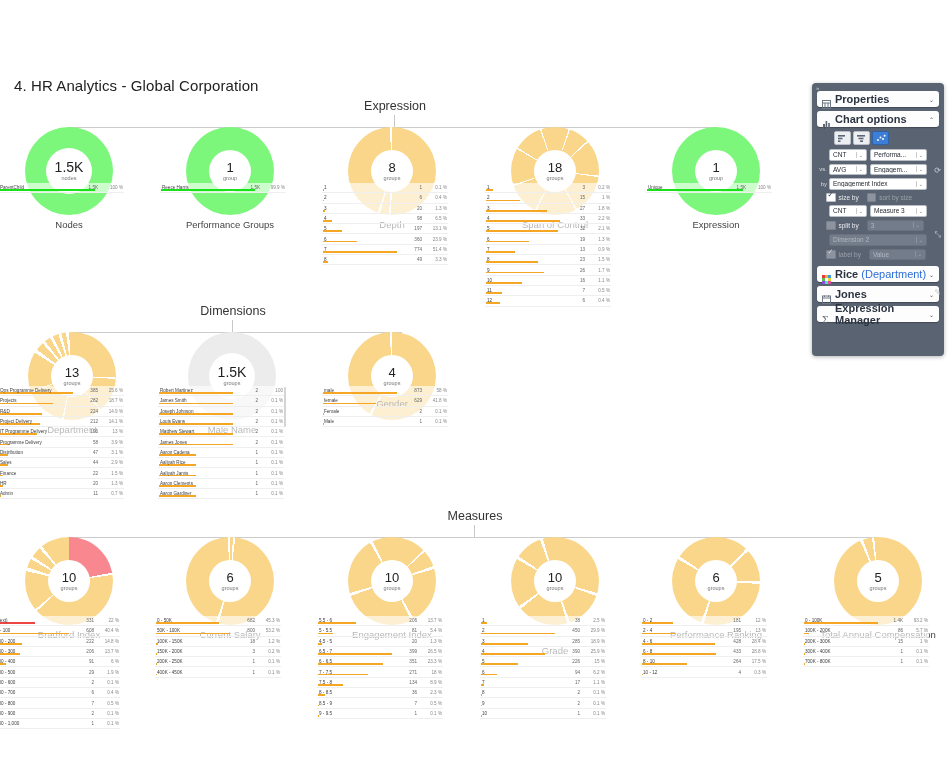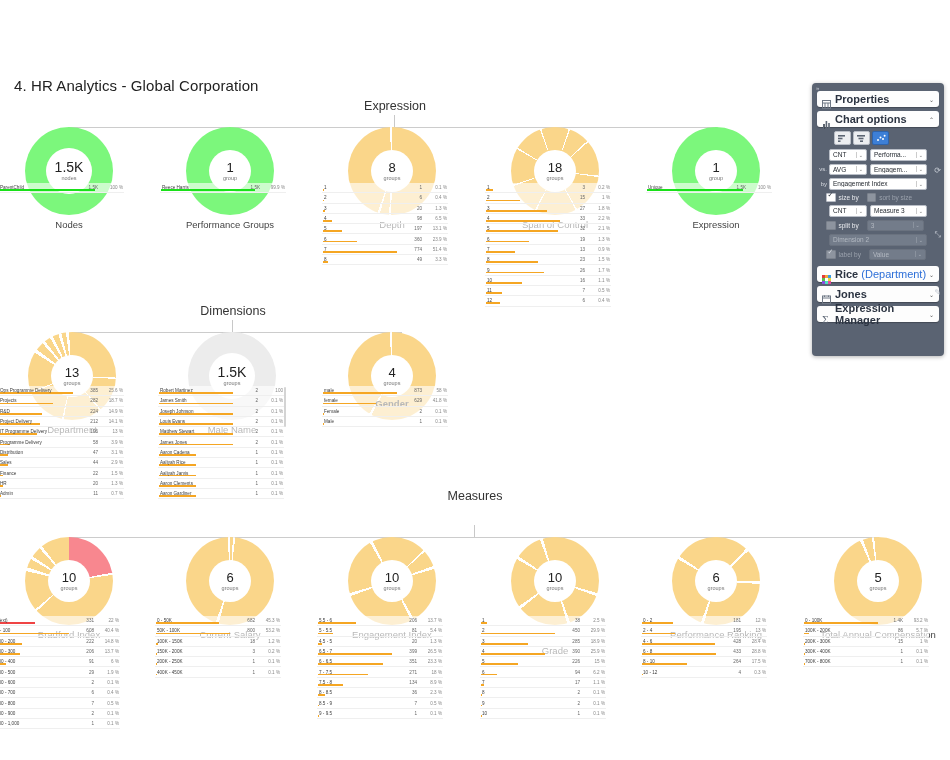--- a/index.html
+++ b/index.html
@@ -453,21 +453,21 @@
   </div>
 
 <div class="node" style="left:317px;top:332px;">
   <div class="stem" style="left:75px;top:0;height:19px;"></div>
   <div class="donut" style="background:conic-gradient(#fad68a 0deg 208deg,#fff 208deg 211deg,#fad68a 211deg 357deg,#fff 357deg 360deg);">
     <div class="hole">
       <div class="num">4</div>
       <div class="unit">groups</div>
     </div>
   </div>
-  <div class="node-label" style="font-weight:bold;">Gender</div>
+  <div class="node-label" style="">Gender</div>
 </div>
 <div class="dtable" id="tbl-gender" style="left:322px;top:386px;">
     <div class="row">
       <div class="bar" style="width:74.0px"></div>
       <div class="cat">male</div>
       <div class="val">873</div>
       <div class="pct">58 %</div>
     </div>
     <div class="row">
       <div class="bar" style="width:53.3px"></div>
@@ -483,21 +483,21 @@
     </div>
     <div class="row">
       <div class="bar" style="width:0.1px"></div>
       <div class="cat">Male</div>
       <div class="val">1</div>
       <div class="pct">0.1 %</div>
     </div>
   </div>
 
 <div class="section">
-  <div class="section-label" style="left:420px;top:489px;width:110px;">Measures</div>
+  <div class="section-label" style="left:420px;top:509px;width:110px;">Measures</div>
   <div class="connector" style="left:68px;top:537px;width:810px;"></div>
   <div class="stem" style="left:474px;top:525px;height:12px;"></div>
 </div>
 
 <div class="node" style="left:-6px;top:537px;">
   <div class="stem" style="left:75px;top:0;height:19px;"></div>
   <div class="donut" style="background:conic-gradient(#f8878f 0deg 79deg,#fff 79deg 82deg,#fad68a 82deg 227deg,#fff 227deg 230deg,#fad68a 230deg 283deg,#fff 283deg 288deg,#fad68a 288deg 300deg,#fff 300deg 304deg,#fad68a 304deg 318deg,#fff 318deg 322deg,#fad68a 322deg 360deg);">
     <div class="hole">
       <div class="num">10</div>
       <div class="unit">groups</div>

